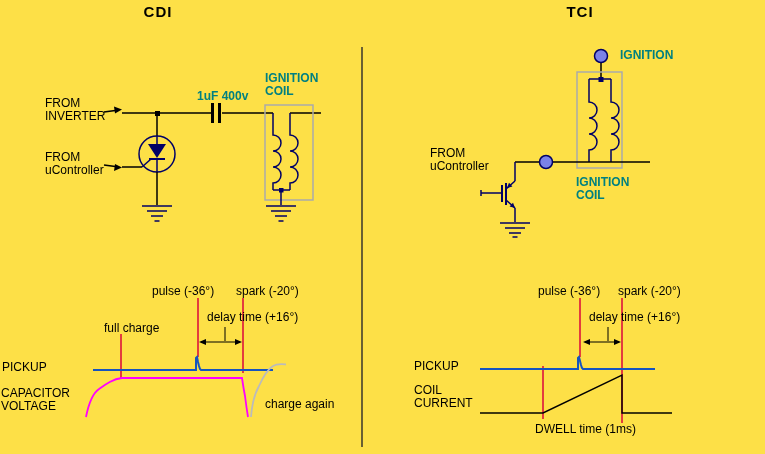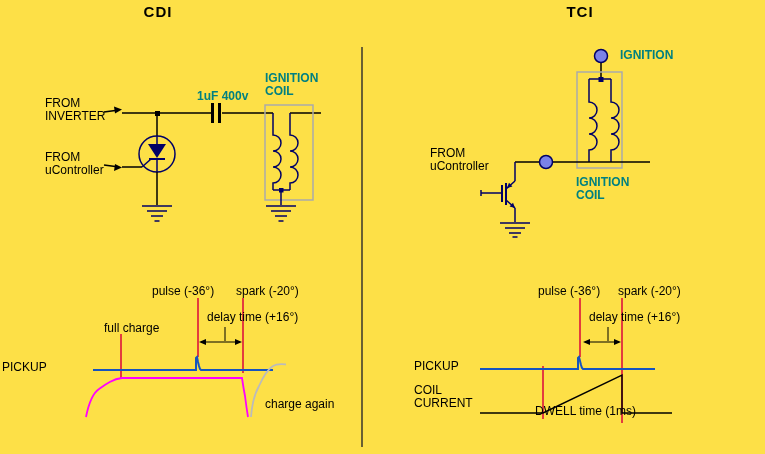--- a/index.html
+++ b/index.html
@@ -185,23 +185,25 @@
   <div class="lbl" style="left:430px;top:147px;">FROM
 uController</div>
   <div class="lbl teal" style="left:576px;top:176px;">IGNITION
 COIL</div>
 
   <div class="lbl" style="left:152px;top:285px;">pulse (-36°)</div>
   <div class="lbl" style="left:236px;top:285px;">spark (-20°)</div>
   <div class="lbl" style="left:207px;top:311px;">delay time (+16°)</div>
   <div class="lbl" style="left:104px;top:322px;">full charge</div>
   <div class="lbl" style="left:2px;top:361px;">PICKUP</div>
+  <div class="lbl" style="left:1px;top:387px;">CAPACITOR
+VOLTAGE</div>
   <div class="lbl" style="left:265px;top:398px;">charge again</div>
 
   <div class="lbl" style="left:538px;top:285px;">pulse (-36°)</div>
   <div class="lbl" style="left:618px;top:285px;">spark (-20°)</div>
   <div class="lbl" style="left:589px;top:311px;">delay time (+16°)</div>
   <div class="lbl" style="left:414px;top:360px;">PICKUP</div>
   <div class="lbl" style="left:414px;top:384px;">COIL
 CURRENT</div>
-  <div class="lbl" style="left:535px;top:405px;">DWELL time (1ms)</div>
+  <div class="lbl" style="left:535px;top:423px;">DWELL time (1ms)</div>
 
 </div>
 
 </body></html>

